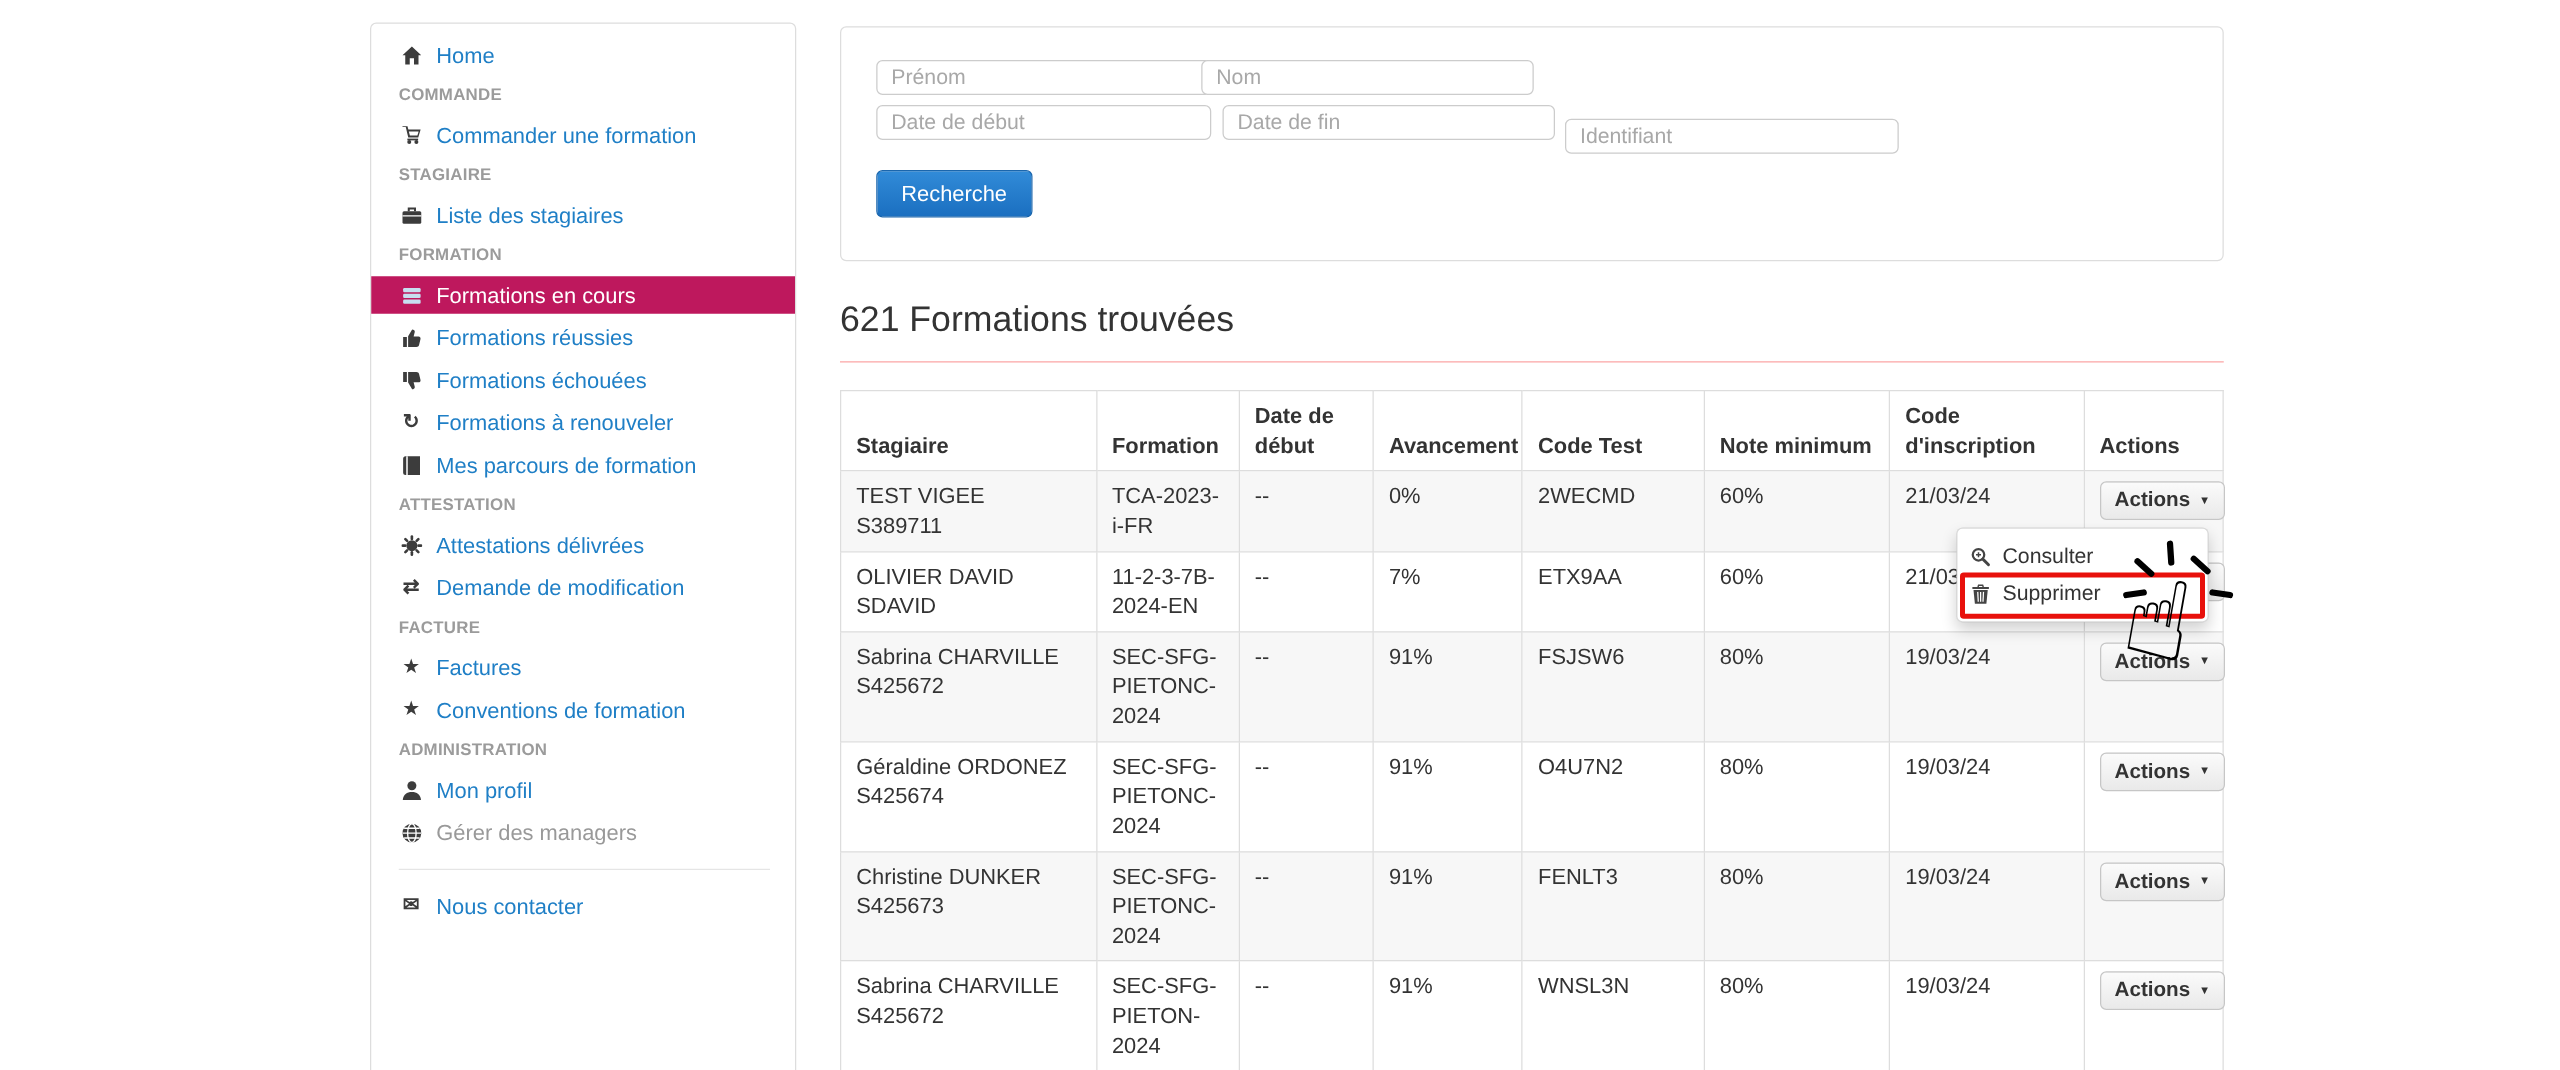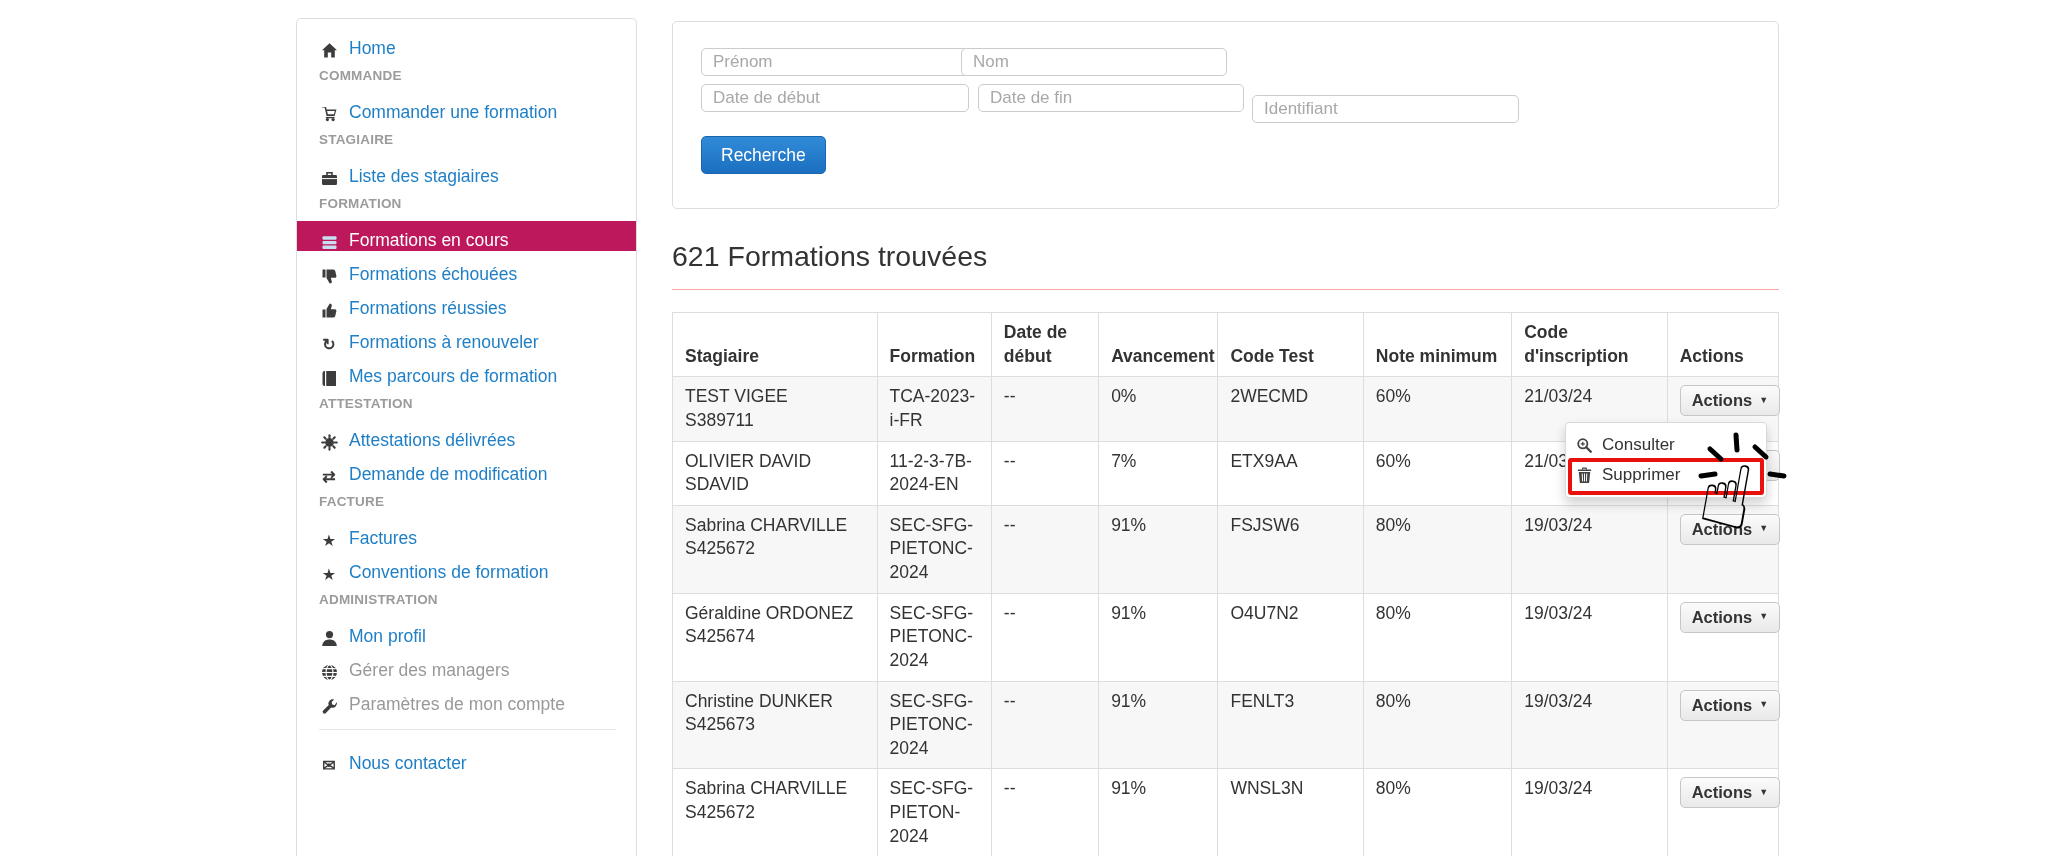--- a/index.html
+++ b/index.html
@@ -5,21 +5,21 @@
   * { box-sizing: border-box; margin: 0; padding: 0; }
   html,body { background:#fff; }
   body { font-family:"Liberation Sans", sans-serif; color:#333; }
   #canvas { position:relative; width:2048px; height:856px; overflow:hidden; background:#fff; }
 
   
   .sidebar-card { position:absolute; left:296px; top:18px; width:341px; height:870px;
     border:1px solid #ddd; border-radius:5px; background:#fff; padding-top:10px; }
   .s-head { padding:0 22px; margin:9px 0 10px; font-size:13.5px; font-weight:bold;
     color:#9b9b9b; letter-spacing:.2px; }
-  .s-item { display:flex; align-items:flex-end; height:30px; margin-bottom:4px;
+  .s-item { display:flex; align-items:center; height:30px; margin-bottom:4px;
     padding:0 22px; cursor:pointer; }
   .s-item .lbl { font-size:17.5px; color:#1f7fc6; }
   .s-item.active { background:#be185d; }
   .s-item.active .lbl { color:#fff; }
   .s-item.disabled .lbl { color:#999; }
   .ic { width:20px; min-width:20px; display:inline-flex; justify-content:center;
     align-items:center; margin-right:10px; color:#3c3c3c; font-size:16px; line-height:1; }
   .ic svg { display:block; }
   .s-item.active .ic { color:#c7def0; }
   .s-divider { border-top:1px solid #e5e5e5; margin:14px 20px 14px 22px; }
@@ -124,36 +124,36 @@
             <rect x="1.5" y="2.3" width="14" height="3.4" rx="1"></rect>
             <rect x="1.5" y="6.9" width="14" height="3.4" rx="1"></rect>
             <rect x="1.5" y="11.5" width="14" height="3.4" rx="1"></rect>
           </svg>
       </span>
       <span class="lbl">Formations en cours</span>
     </div>
     <div class="s-item">
       <span class="ic">
         <svg width="17" height="17" viewBox="0 0 17 17" fill="currentColor">
+            <path d="M1.5 7.5h3v8h-3z"></path>
+            <path d="M5.5 15.5h6.6c1.1 0 2-.7 2.2-1.8l1.1-4.6c.2-1-.5-1.9-1.5-1.9h-4l.9-3.6c.2-.9-.4-1.8-1.3-1.9l-.8-.1L5.5 7z"></path>
+          </svg>
+      </span>
+      <span class="lbl">Formations réussies</span>
+    </div>
+    <div class="s-item">
+      <span class="ic">
+        <svg width="17" height="17" viewBox="0 0 17 17" fill="currentColor">
             <g transform="translate(0,17) scale(1,-1)">
               <path d="M1.5 7.5h3v8h-3z"></path>
               <path d="M5.5 15.5h6.6c1.1 0 2-.7 2.2-1.8l1.1-4.6c.2-1-.5-1.9-1.5-1.9h-4l.9-3.6c.2-.9-.4-1.8-1.3-1.9l-.8-.1L5.5 7z"></path>
             </g>
           </svg>
       </span>
       <span class="lbl">Formations échouées</span>
-    </div>
-    <div class="s-item">
-      <span class="ic">
-        <svg width="17" height="17" viewBox="0 0 17 17" fill="currentColor">
-            <path d="M1.5 7.5h3v8h-3z"></path>
-            <path d="M5.5 15.5h6.6c1.1 0 2-.7 2.2-1.8l1.1-4.6c.2-1-.5-1.9-1.5-1.9h-4l.9-3.6c.2-.9-.4-1.8-1.3-1.9l-.8-.1L5.5 7z"></path>
-          </svg>
-      </span>
-      <span class="lbl">Formations réussies</span>
     </div>
     <div class="s-item">
       <span class="ic" style="font-weight:bold;">↻</span>
       <span class="lbl">Formations à renouveler</span>
     </div>
     <div class="s-item">
       <span class="ic">
         <svg width="17" height="17" viewBox="0 0 17 17" fill="currentColor">
             <path d="M3.5 1H15v15H3.5A2 2 0 0 1 1.5 14V3a2 2 0 0 1 2-2z"></path>
             <line x1="4.6" y1="1" x2="4.6" y2="16" stroke="#fff" stroke-width="1.2"></line>
@@ -211,28 +211,20 @@
         <svg width="17" height="17" viewBox="0 0 17 17" fill="currentColor">
             <circle cx="8.5" cy="8.5" r="7.5"></circle>
             <g stroke="#fff" stroke-width="1.1" fill="none">
               <ellipse cx="8.5" cy="8.5" rx="3.4" ry="7.5"></ellipse>
               <line x1="1" y1="8.5" x2="16" y2="8.5"></line>
               <path d="M2.3 4.6h12.4M2.3 12.4h12.4"></path>
             </g>
           </svg>
       </span>
       <span class="lbl">Gérer des managers</span>
-    </div>
-    <div class="s-item disabled">
-      <span class="ic">
-        <svg width="17" height="17" viewBox="0 0 17 17" fill="currentColor">
-            <path d="M15.8 4.1a4.4 4.4 0 0 1-5.6 5.5l-5.3 5.5a1.9 1.9 0 1 1-2.7-2.7l5.5-5.3a4.4 4.4 0 0 1 5.5-5.6l-2.6 2.6.7 2.4 2.4.7z"></path>
-          </svg>
-      </span>
-      <span class="lbl">Paramètres de mon compte</span>
     </div>
 
     <div class="s-divider"></div>
     <div class="s-item">
       <span class="ic" style="font-weight:bold;">✉</span>
       <span class="lbl">Nous contacter</span>
     </div>
   </nav>
 
   <section class="search-card">

